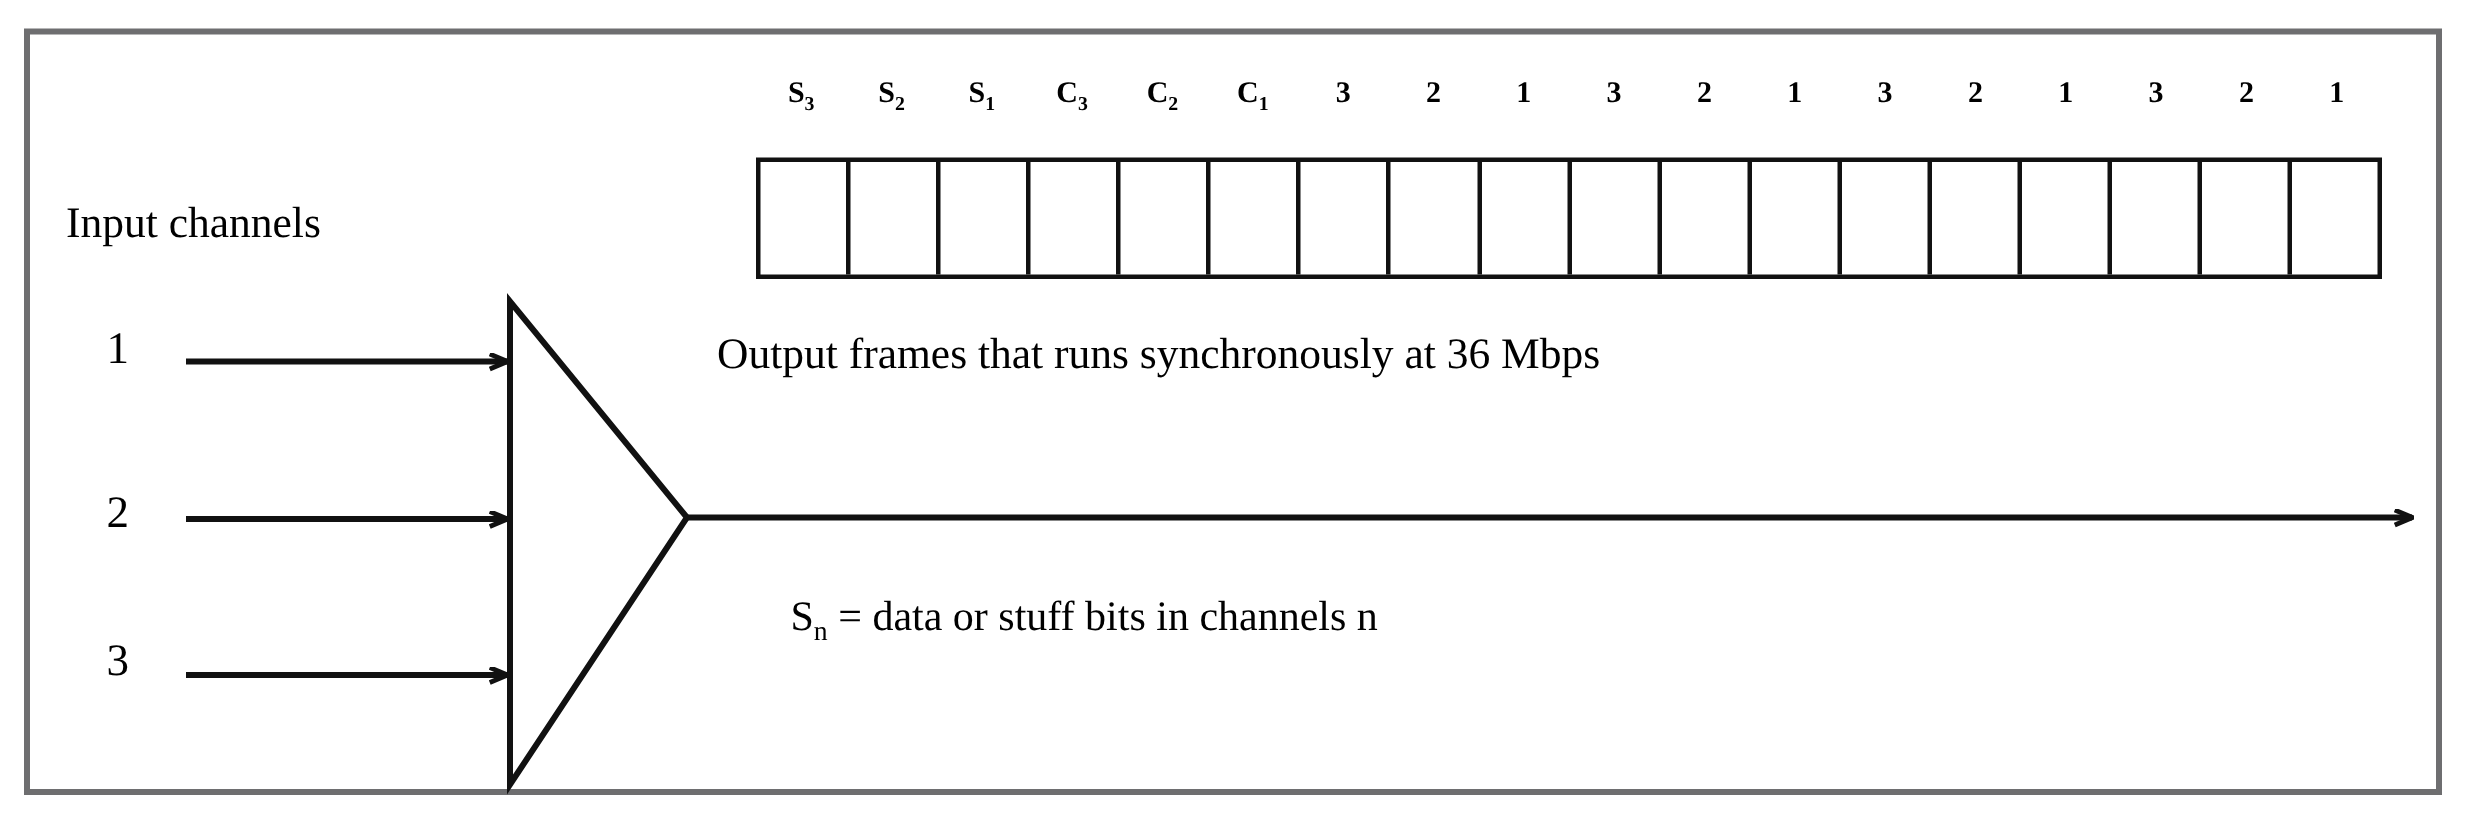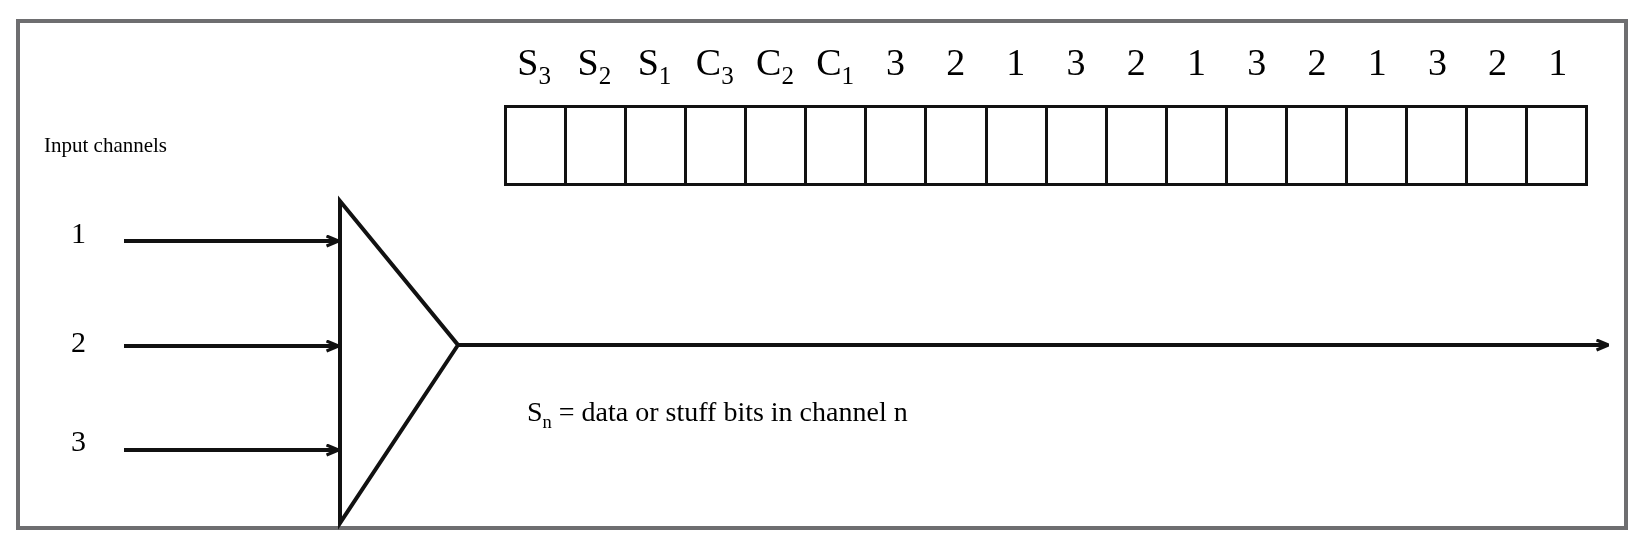--- a/index.html
+++ b/index.html
@@ -46,22 +46,23 @@
     position: absolute;
     left: 504px;
     top: 42px;
     width: 1084px;
     height: 40px;
     display: flex;
   }
   #column-labels .col-label {
     flex: 1 1 0;
     text-align: center;
-    font-size: 38px;
+    font-size: 20px;
     line-height: 40px;
+    font-weight: bold;
   }
   #column-labels .col-label sub {
     font-size: 0.66em;
     line-height: 0;
   }
   
   #frame-cells {
     position: absolute;
     left: 504px;
     top: 105px;
@@ -78,21 +79,21 @@
     border-right: 3px solid #111111;
     box-sizing: border-box;
   }
   #frame-cells .cell:last-child {
     border-right: none;
   }
   
   #input-channels-label {
     left: 44px;
     top: 135px;
-    font-size: 21px;
+    font-size: 29px;
   }
   #channel-num-1 { left: 71px; top: 218px; font-size: 30px; }
   #channel-num-2 { left: 71px; top: 327px; font-size: 30px; }
   #channel-num-3 { left: 71px; top: 426px; font-size: 30px; }
 
   #output-caption {
     left: 478px;
     top: 222px;
     font-size: 29px;
   }
@@ -182,18 +183,19 @@
       <div class="cell"></div>
       <div class="cell"></div>
       <div class="cell"></div>
       <div class="cell"></div>
       <div class="cell"></div>
       <div class="cell"></div>
       <div class="cell"></div>
       <div class="cell"></div>
     </div>
 
+  <div class="txt" id="output-caption">Output frames that runs synchronously at 36 Mbps</div>
 
   <div id="legend">
-      <div class="legend-line"><span>S</span><sub>n</sub><span> = data or stuff bits in channel n</span></div>
+      <div class="legend-line"><span>S</span><sub>n</sub><span> = data or stuff bits in channels n</span></div>
     </div>
 
 </div>
 
 </body></html>

